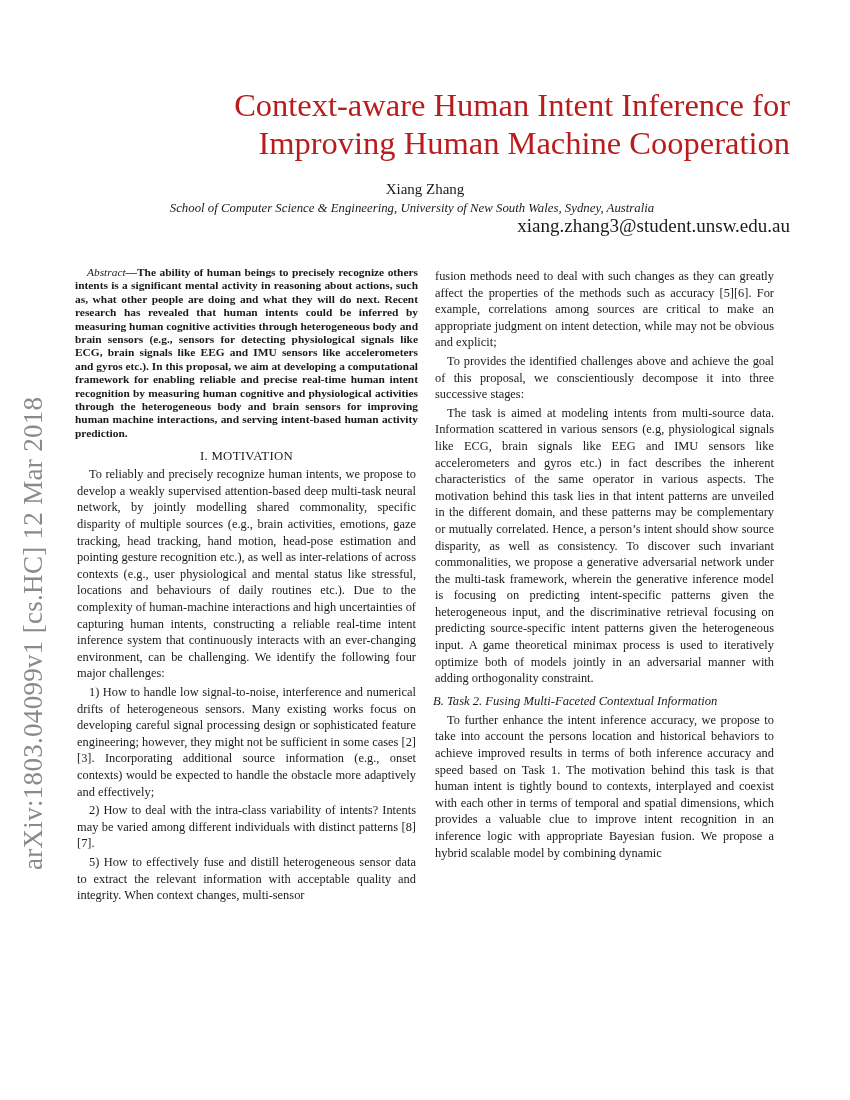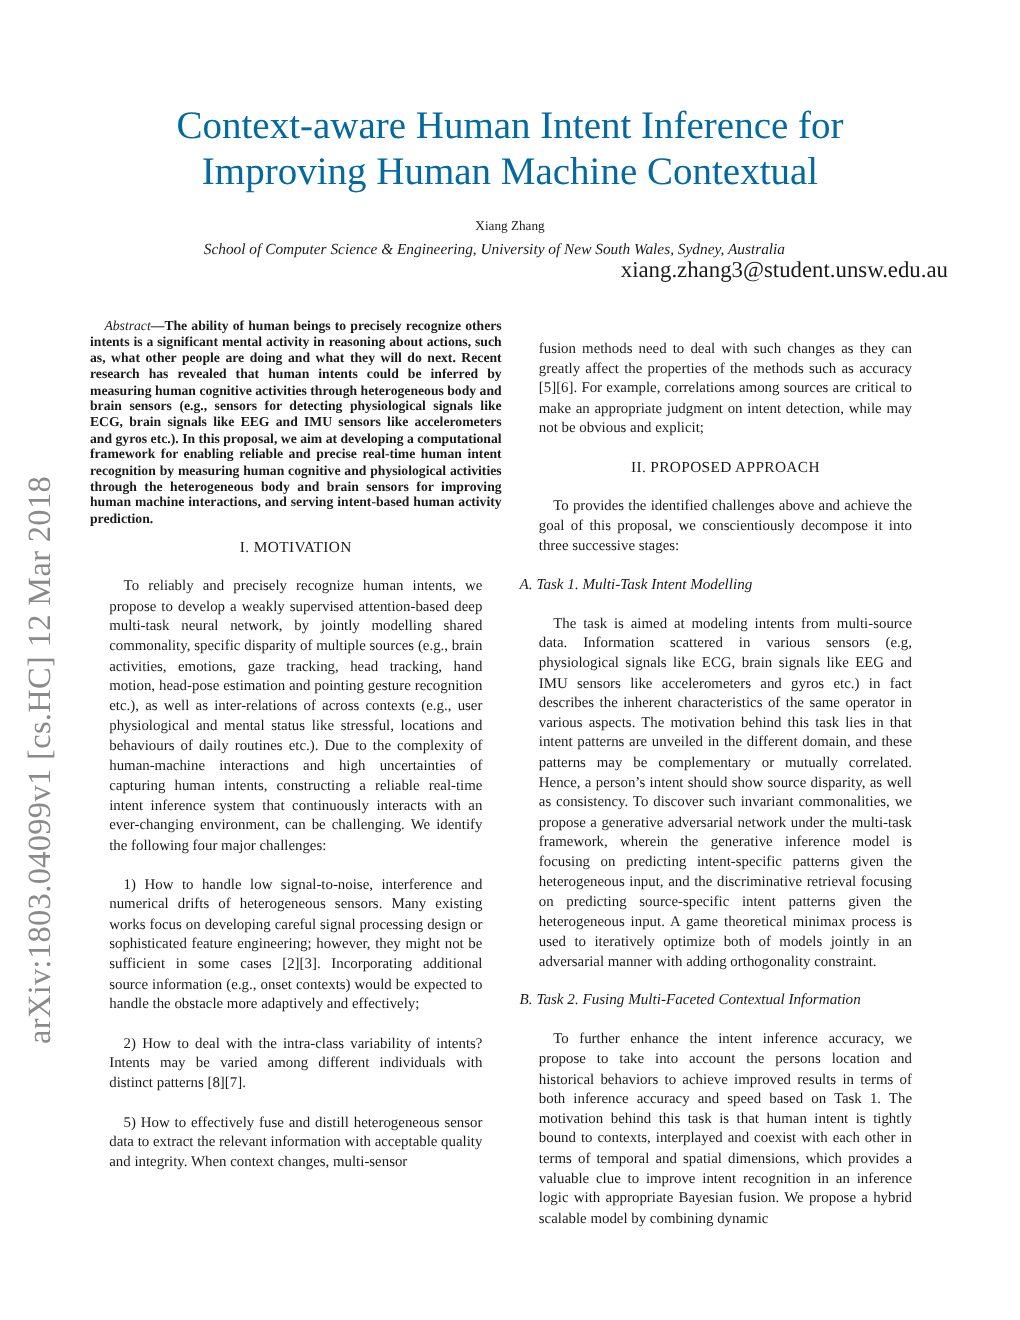--- a/index.html
+++ b/index.html
@@ -13,32 +13,32 @@
       position: relative;
       overflow: hidden;
       font-family: "Liberation Serif", "DejaVu Serif", serif;
       color: #1a1a1a;
     }
     .title {
       position: absolute;
       left: 60px;
       top: 86px;
       width: 730px;
-      text-align: center;
+      text-align: right;
       font-size: 32.5px;
       line-height: 38px;
-      color: #0369a1;
+      color: #b91c1c;
     }
     .author {
       position: absolute;
       left: 60px;
       top: 181px;
       width: 730px;
       text-align: center;
-      font-size: 11px;
+      font-size: 15px;
       line-height: 16px;
     }
     .affil {
       position: absolute;
       left: 47px;
       top: 200px;
       width: 730px;
       text-align: center;
       font-size: 12.8px;
       line-height: 16px;
@@ -96,32 +96,32 @@
       margin: 4px 0 2px 0;
       letter-spacing: 0.3px;
     }
     .subsection-heading {
       font-style: italic;
       font-size: 12.6px;
       line-height: 16px;
       margin: 6px 0 3px 0;
     }
     p {
-      margin: 16px;
+      margin: 2px;
       text-indent: 12px;
     }
   </style>
 </head>
 <body>
 
 <div>
 
   <div class="title">
     <div>Context-aware Human Intent Inference for</div>
-    <div>Improving Human Machine Contextual</div>
+    <div>Improving Human Machine Cooperation</div>
   </div>
 
   <div class="author">Xiang Zhang</div>
   <div class="affil">School of Computer Science &amp; Engineering, University of New South Wales, Sydney, Australia</div>
   <div class="email">xiang.zhang3@student.unsw.edu.au</div>
 
   <div class="arxiv-stamp">arXiv:1803.04099v1  [cs.HC]  12 Mar 2018</div>
 
   <div class="col col-left">
     <div class="abstract"><span class="abs-label">Abstract</span><span>—The ability of human beings to precisely recognize others intents is a significant mental activity in reasoning about actions, such as, what other people are doing and what they will do next. Recent research has revealed that human intents could be inferred by measuring human cognitive activities through heterogeneous body and brain sensors (e.g., sensors for detecting physiological signals like ECG, brain signals like EEG and IMU sensors like accelerometers and gyros etc.). In this proposal, we aim at developing a computational framework for enabling reliable and precise real-time human intent recognition by measuring human cognitive and physiological activities through the heterogeneous body and brain sensors for improving human machine interactions, and serving intent-based human activity prediction.</span></div>
@@ -129,23 +129,21 @@
     <div class="section-heading">I. MOTIVATION</div>
     <p>To reliably and precisely recognize human intents, we propose to develop a weakly supervised attention-based deep multi-task neural network, by jointly modelling shared commonality, specific disparity of multiple sources (e.g., brain activities, emotions, gaze tracking, head tracking, hand motion, head-pose estimation and pointing gesture recognition etc.), as well as inter-relations of across contexts (e.g., user physiological and mental status like stressful, locations and behaviours of daily routines etc.). Due to the complexity of human-machine interactions and high uncertainties of capturing human intents, constructing a reliable real-time intent inference system that continuously interacts with an ever-changing environment, can be challenging. We identify the following four major challenges:</p>
     <p>1) How to handle low signal-to-noise, interference and numerical drifts of heterogeneous sensors. Many existing works focus on developing careful signal processing design or sophisticated feature engineering; however, they might not be sufficient in some cases [2][3]. Incorporating additional source information (e.g., onset contexts) would be expected to handle the obstacle more adaptively and effectively;</p>
     <p>2) How to deal with the intra-class variability of intents? Intents may be varied among different individuals with distinct patterns [8][7].</p>
     <p>5) How to effectively fuse and distill heterogeneous sensor data to extract the relevant information with acceptable quality and integrity. When context changes, multi-sensor</p>
   </div>
 
   <div class="col col-right">
     <p style="text-indent:0">fusion methods need to deal with such changes as they can greatly affect the properties of the methods such as accuracy [5][6]. For example, correlations among sources are critical to make an appropriate judgment on intent detection, while may not be obvious and explicit;</p>
 
-    <div class="section-heading" style="margin-top:8px">II. PROPOSED APPROACH</div>
     <p>To provides the identified challenges above and achieve the goal of this proposal, we conscientiously decompose it into three successive stages:</p>
 
-    <div class="subsection-heading">A. Task 1. Multi-Task Intent Modelling</div>
     <p>The task is aimed at modeling intents from multi-source data. Information scattered in various sensors (e.g, physiological signals like ECG, brain signals like EEG and IMU sensors like accelerometers and gyros etc.) in fact describes the inherent characteristics of the same operator in various aspects. The motivation behind this task lies in that intent patterns are unveiled in the different domain, and these patterns may be complementary or mutually correlated. Hence, a person’s intent should show source disparity, as well as consistency. To discover such invariant commonalities, we propose a generative adversarial network under the multi-task framework, wherein the generative inference model is focusing on predicting intent-specific patterns given the heterogeneous input, and the discriminative retrieval focusing on predicting source-specific intent patterns given the heterogeneous input. A game theoretical minimax process is used to iteratively optimize both of models jointly in an adversarial manner with adding orthogonality constraint.</p>
 
     <div class="subsection-heading">B. Task 2. Fusing Multi-Faceted Contextual Information</div>
     <p>To further enhance the intent inference accuracy, we propose to take into account the persons location and historical behaviors to achieve improved results in terms of both inference accuracy and speed based on Task 1. The motivation behind this task is that human intent is tightly bound to contexts, interplayed and coexist with each other in terms of temporal and spatial dimensions, which provides a valuable clue to improve intent recognition in an inference logic with appropriate Bayesian fusion. We propose a hybrid scalable model by combining dynamic</p>
   </div>
 
 </div>
 
 </body></html>

